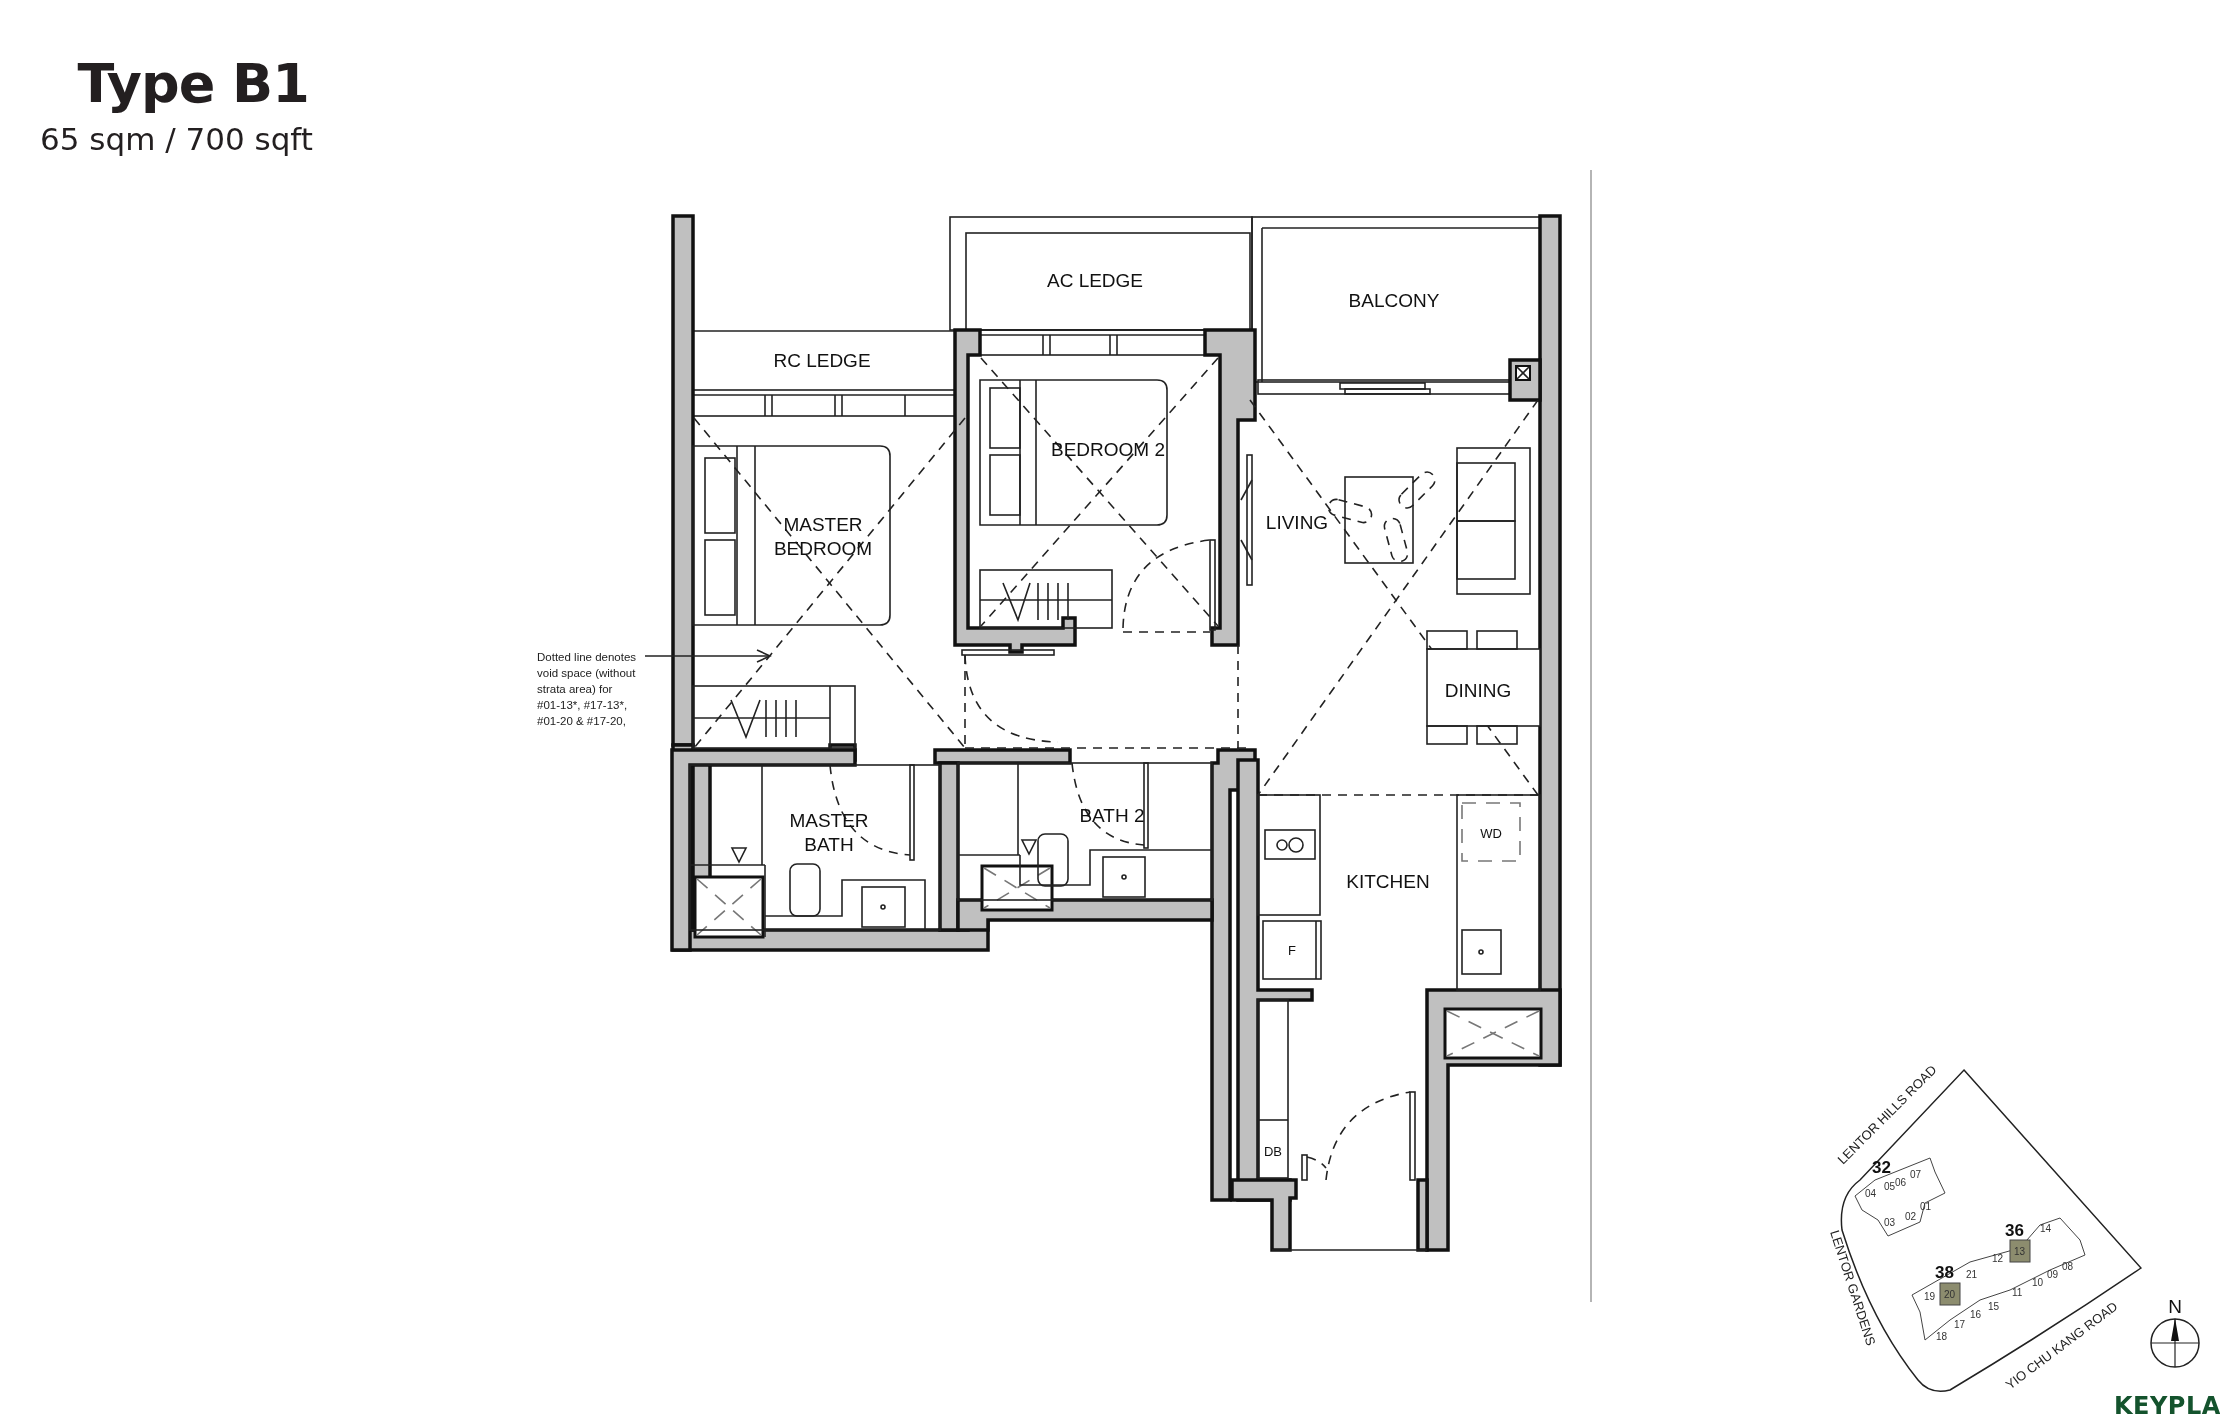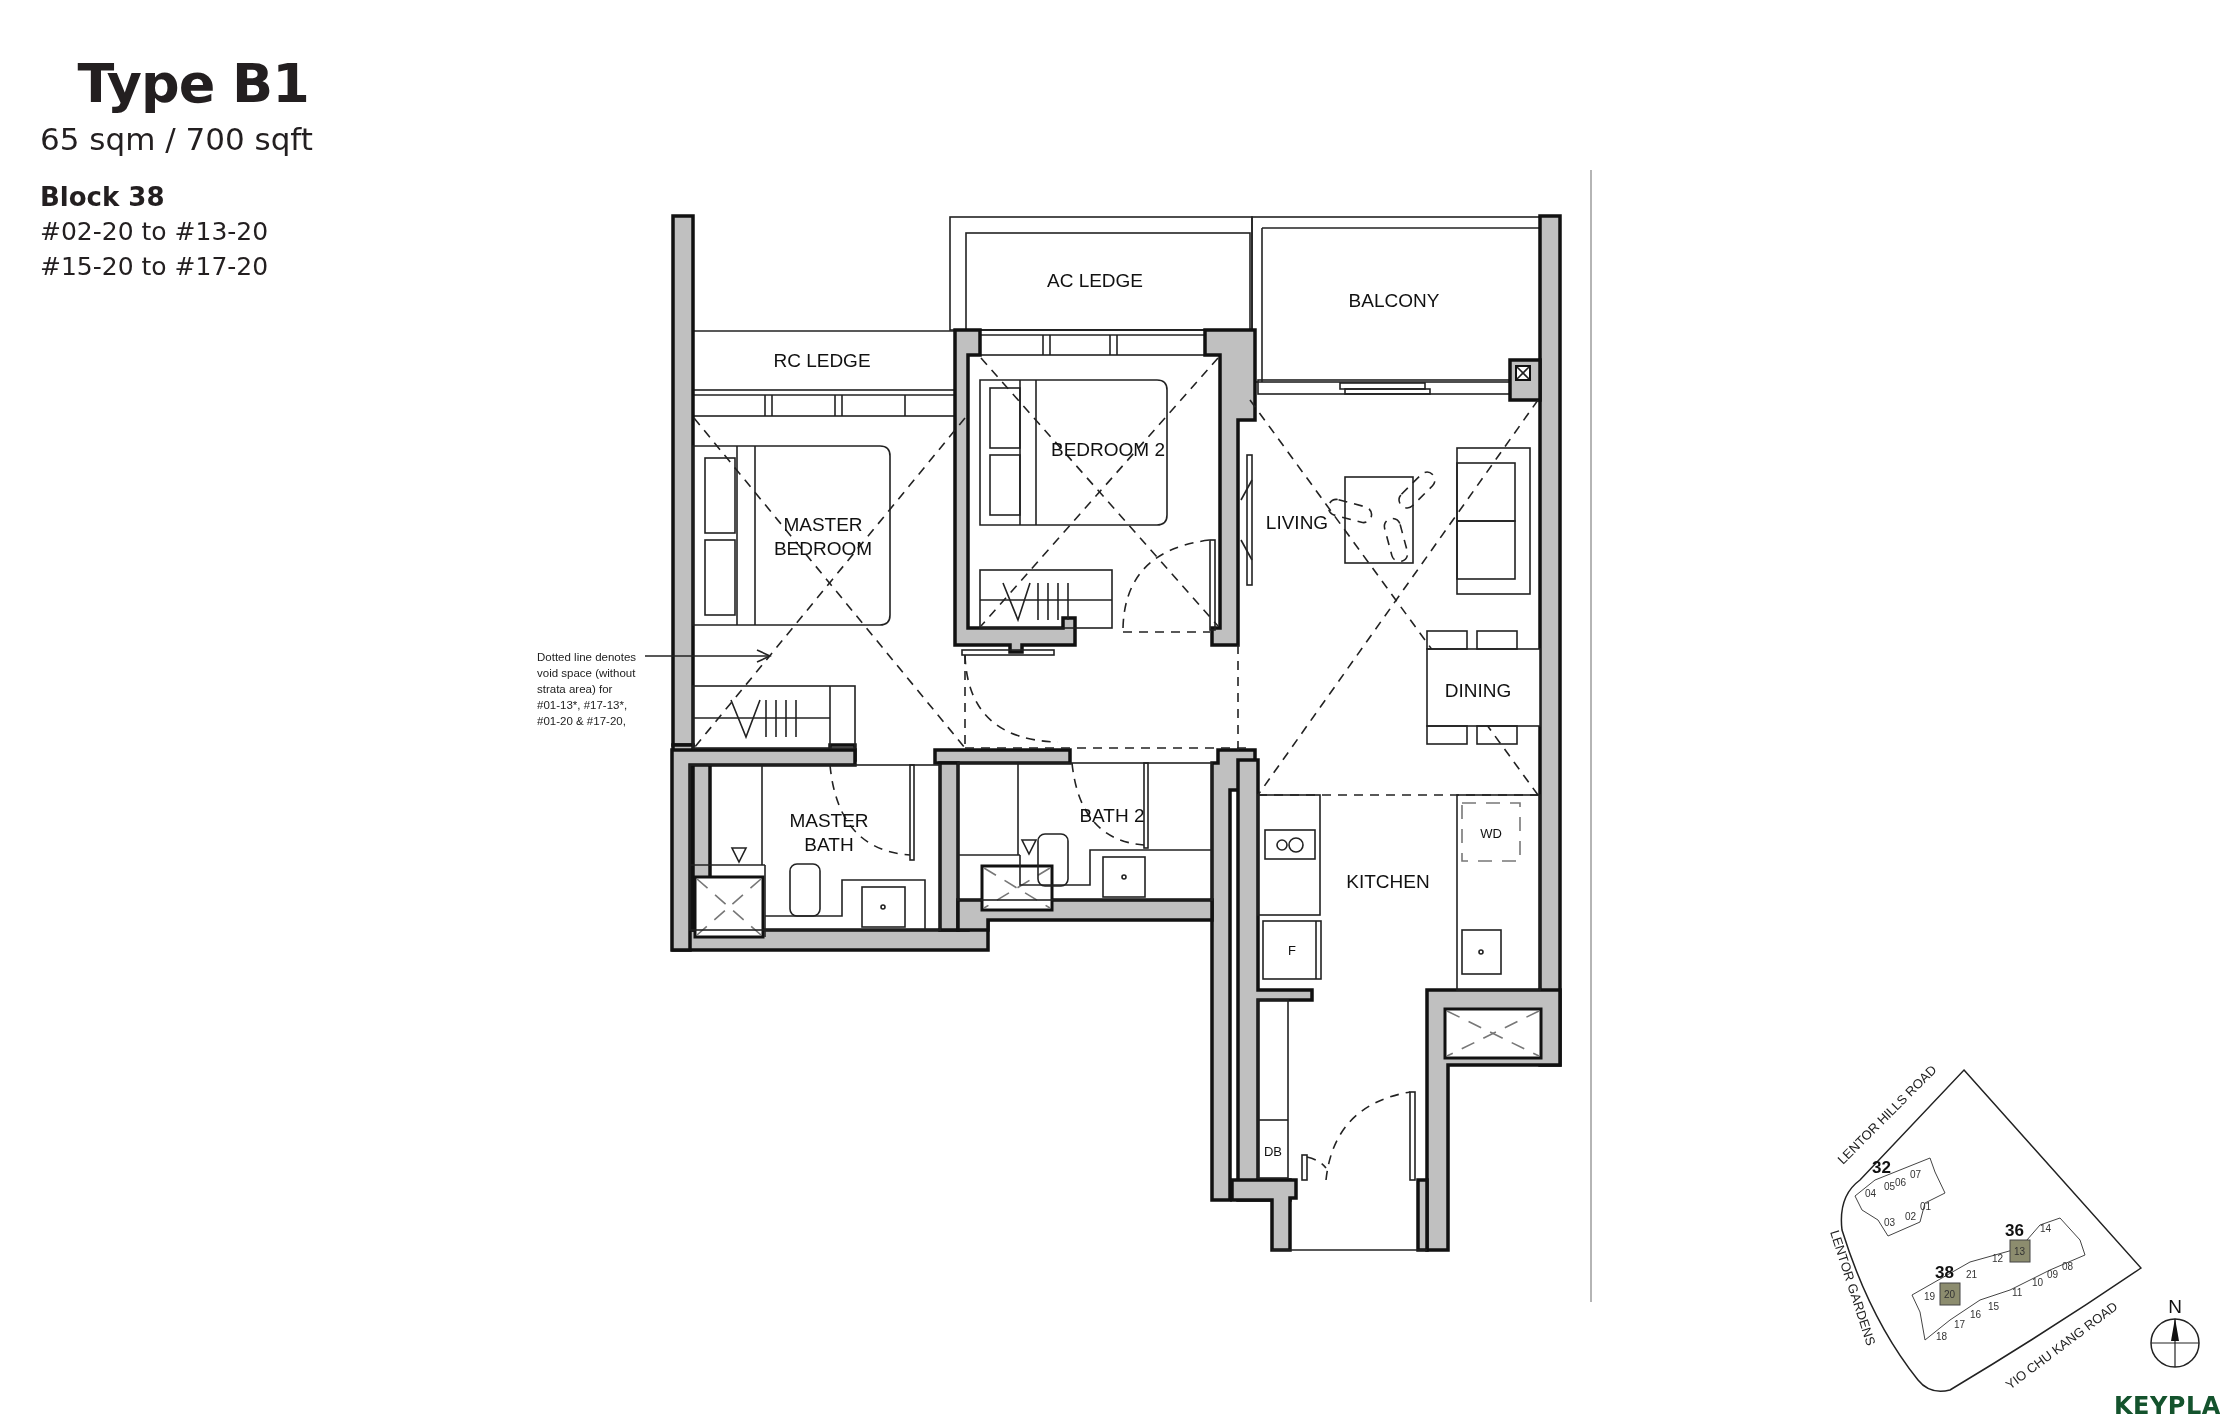--- a/index.html
+++ b/index.html
@@ -24,25 +24,20 @@
   .kp-unit { font-family:"Liberation Sans", sans-serif; font-size:10px; fill:#333; }
   .divider { position:absolute; left:1590px; top:170px; width:2px; height:1132px; background:#b5b5b5; }
   .keyplan-label { position:absolute; left:2114px; top:1392px; font-family:"DejaVu Sans", sans-serif; font-weight:bold; font-size:24px; color:#14532d; letter-spacing:0.5px; }
 </style>
 </head>
 <body>
 
 <div class="info">
   <h1 class="title">Type B1</h1>
   <p class="area">65 sqm / 700 sqft</p>
-  <div class="block">
-    <p class="block-name">Block 38</p>
-    <p class="unit-line">#02-20 to #13-20</p>
-    <p class="unit-line">#15-20 to #17-20</p>
-  </div>
 </div>
 
 <div class="divider"></div>
 
 <svg class="plan" width="2220" height="1420" viewBox="0 0 2220 1420">
 
   <g>
     <rect x="950" y="217" width="302" height="113" class="thin"></rect>
     <rect x="966" y="233" width="284" height="97" class="thin"></rect>
   </g>

